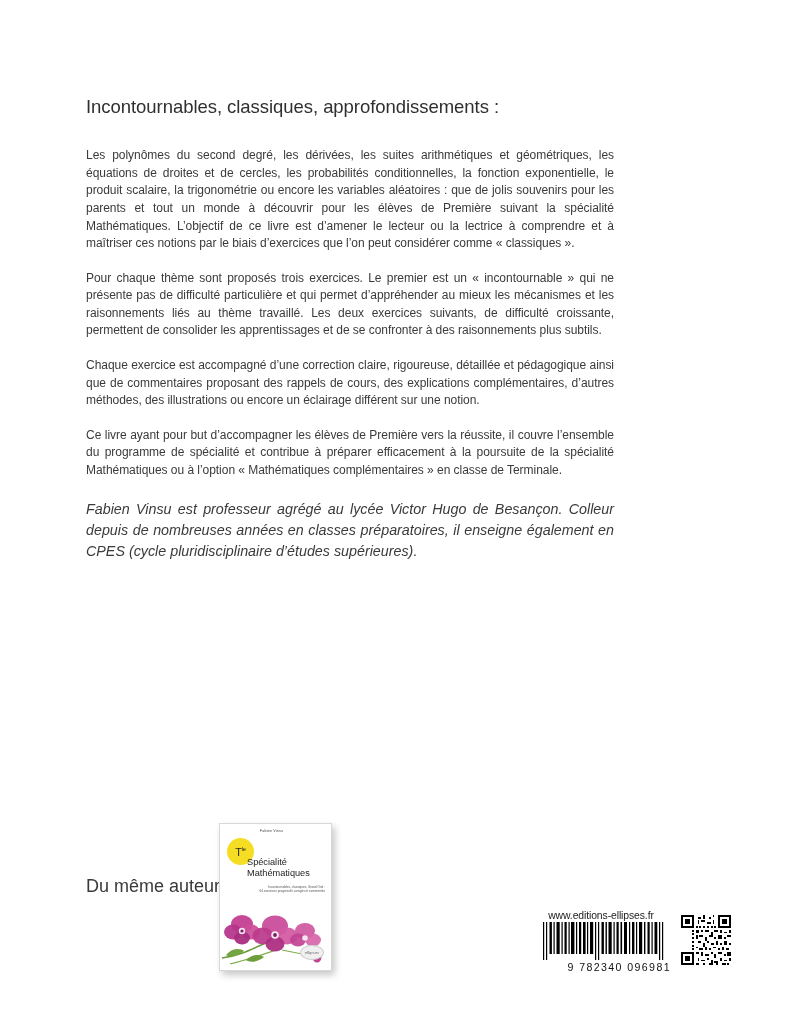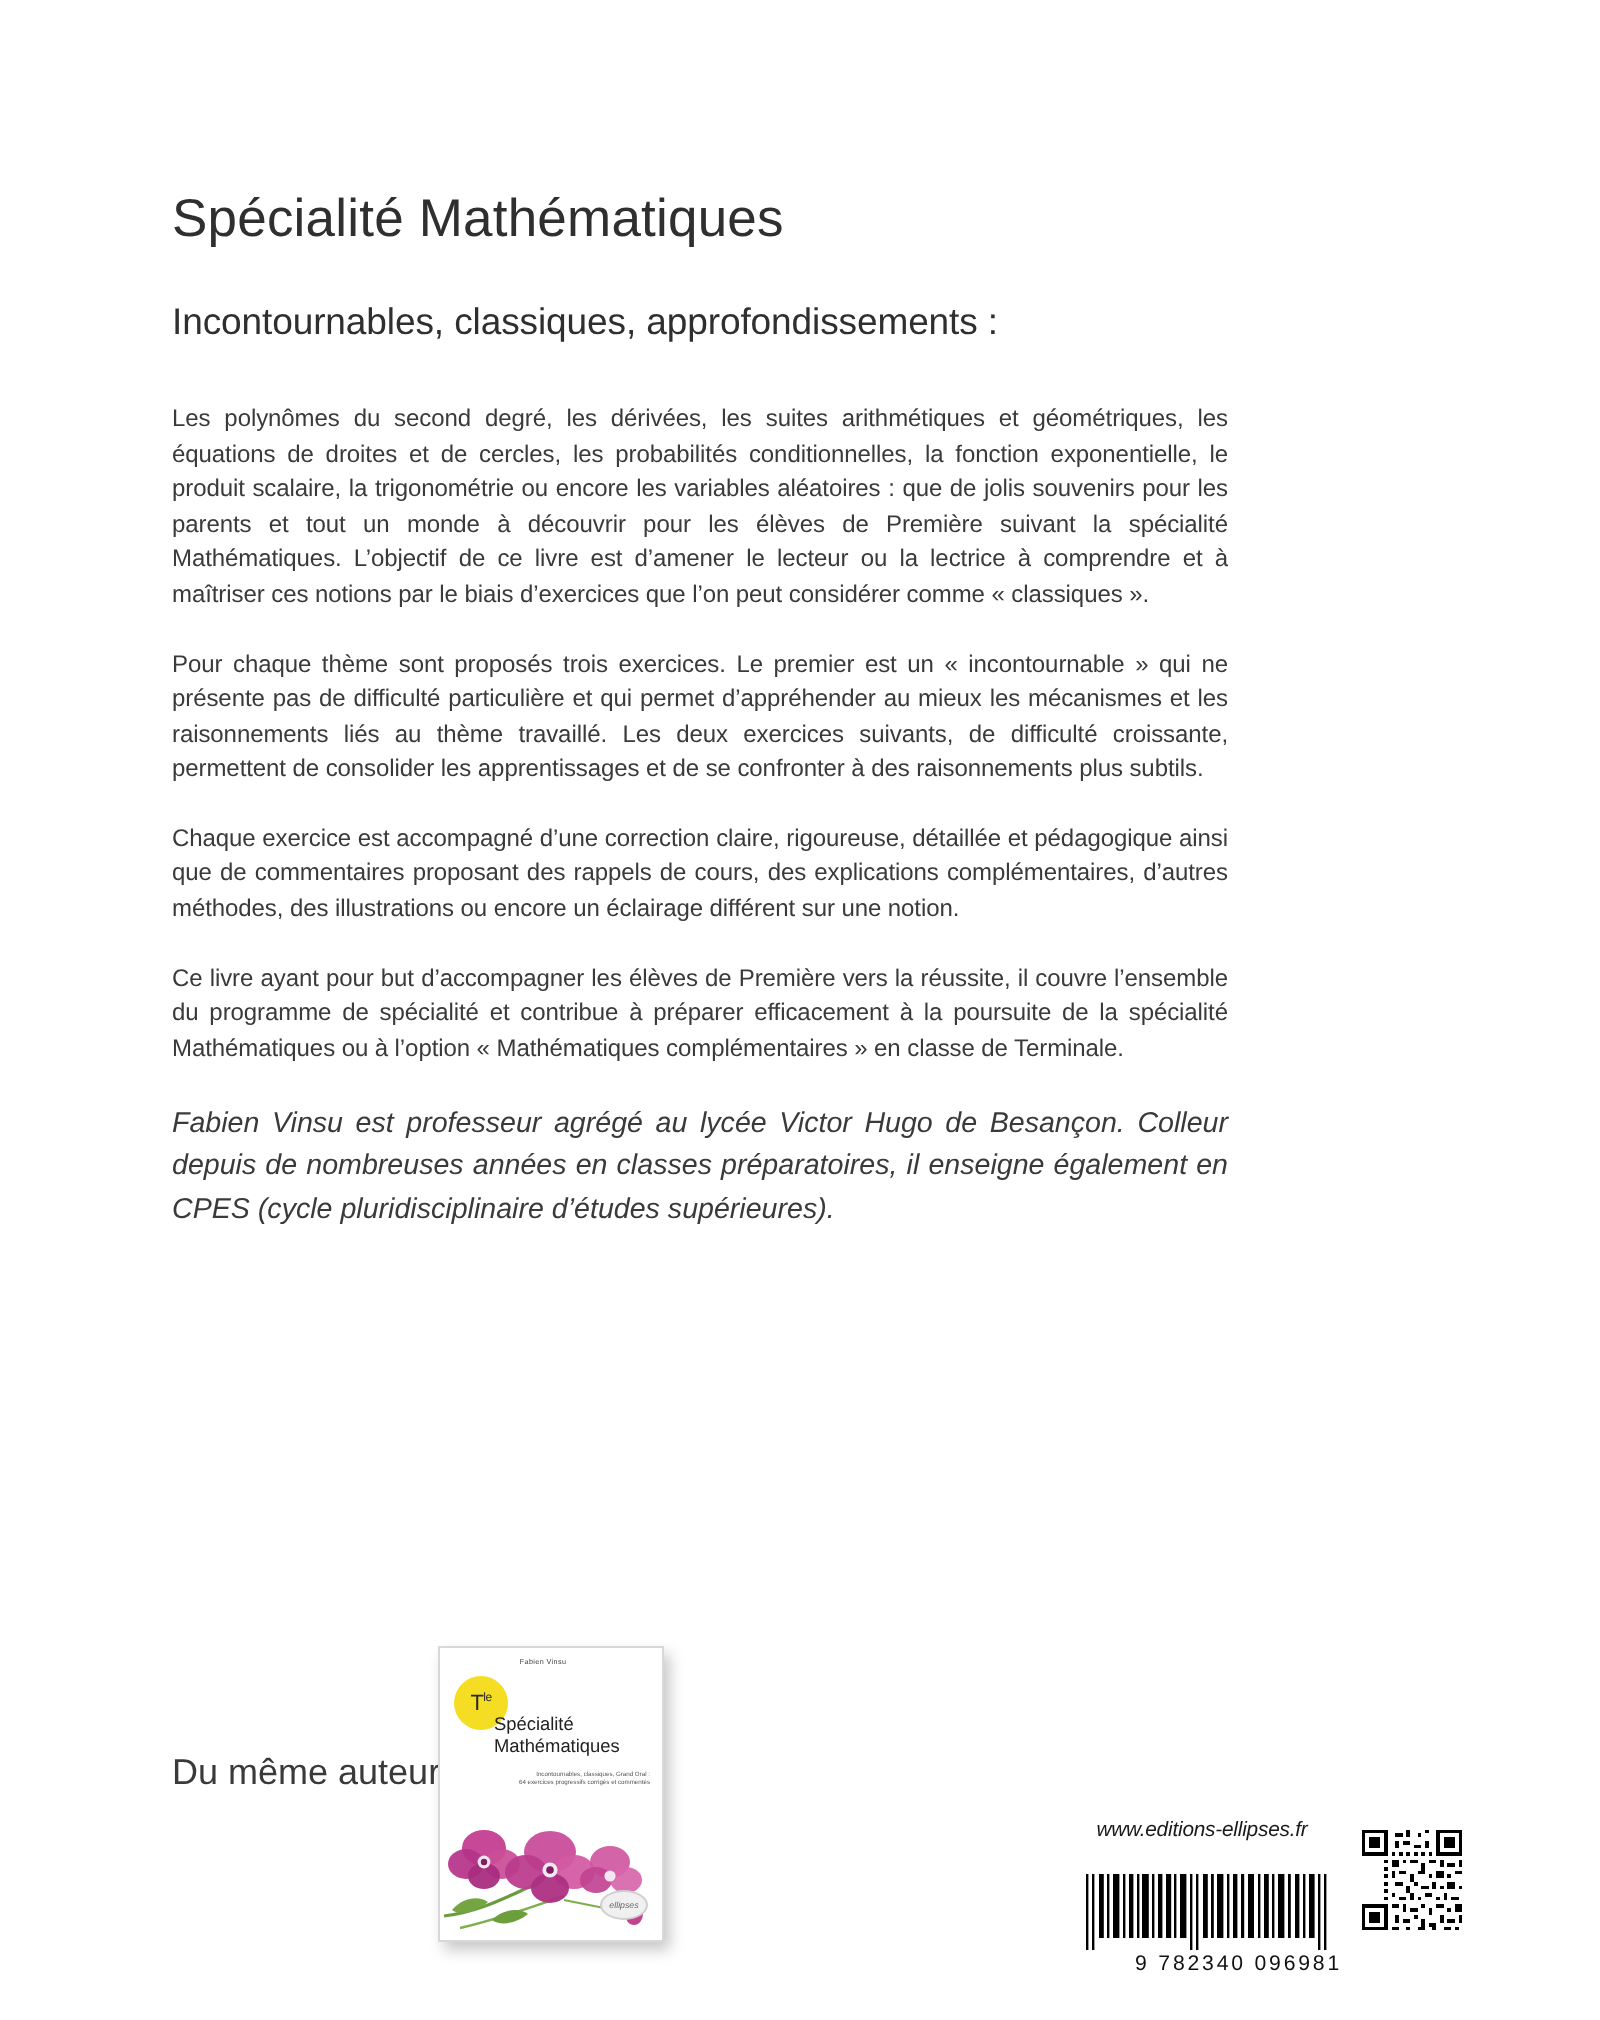--- a/index.html
+++ b/index.html
@@ -168,23 +168,22 @@
   .barcode-block {
     position: absolute;
     left: 531px;
     top: 910px;
     width: 140px;
   }
   .bc-url {
     font-size: 10.4px;
     color: #1a1a1a;
     text-align: center;
-    margin-bottom: 16px;
+    margin-bottom: 1px;
     letter-spacing: -0.1px;
-    font-style: italic;
   }
   .bc-bars {
     height: 38px;
     width: 140px;
     display: block;
   }
   .bc-digits {
     margin-top: 1px;
     font-size: 10.6px;
     color: #111;
@@ -200,21 +199,20 @@
     height: 54px;
   }
 </style>
 </head>
 <body>
 
 <div class="page">
 
   <div class="content">
 
-    <h1 class="book-title">Spécialité Mathématiques</h1>
 
     <div class="book-subtitle">
       <span class="sub-line">Incontournables, classiques, approfondissements :</span>
     </div>
 
     <p class="para">Les polynômes du second degré, les dérivées, les suites arithmétiques et géométriques, les équations de droites et de cercles, les probabilités conditionnelles, la fonction exponentielle, le produit scalaire, la trigonométrie ou encore les variables aléatoires : que de jolis souvenirs pour les parents et tout un monde à découvrir pour les élèves de Première suivant la spécialité Mathématiques. L’objectif de ce livre est d’amener le lecteur ou la lectrice à comprendre et à maîtriser ces notions par le biais d’exercices que l’on peut considérer comme « classiques ».</p>
 
     <p class="para">Pour chaque thème sont proposés trois exercices. Le premier est un « incontournable » qui ne présente pas de difficulté particulière et qui permet d’appréhender au mieux les mécanismes et les raisonnements liés au thème travaillé. Les deux exercices suivants, de difficulté croissante, permettent de consolider les apprentissages et de se confronter à des raisonnements plus subtils.</p>
 
     <p class="para">Chaque exercice est accompagné d’une correction claire, rigoureuse, détaillée et pédagogique ainsi que de commentaires proposant des rappels de cours, des explications complémentaires, d’autres méthodes, des illustrations ou encore un éclairage différent sur une notion.</p>

